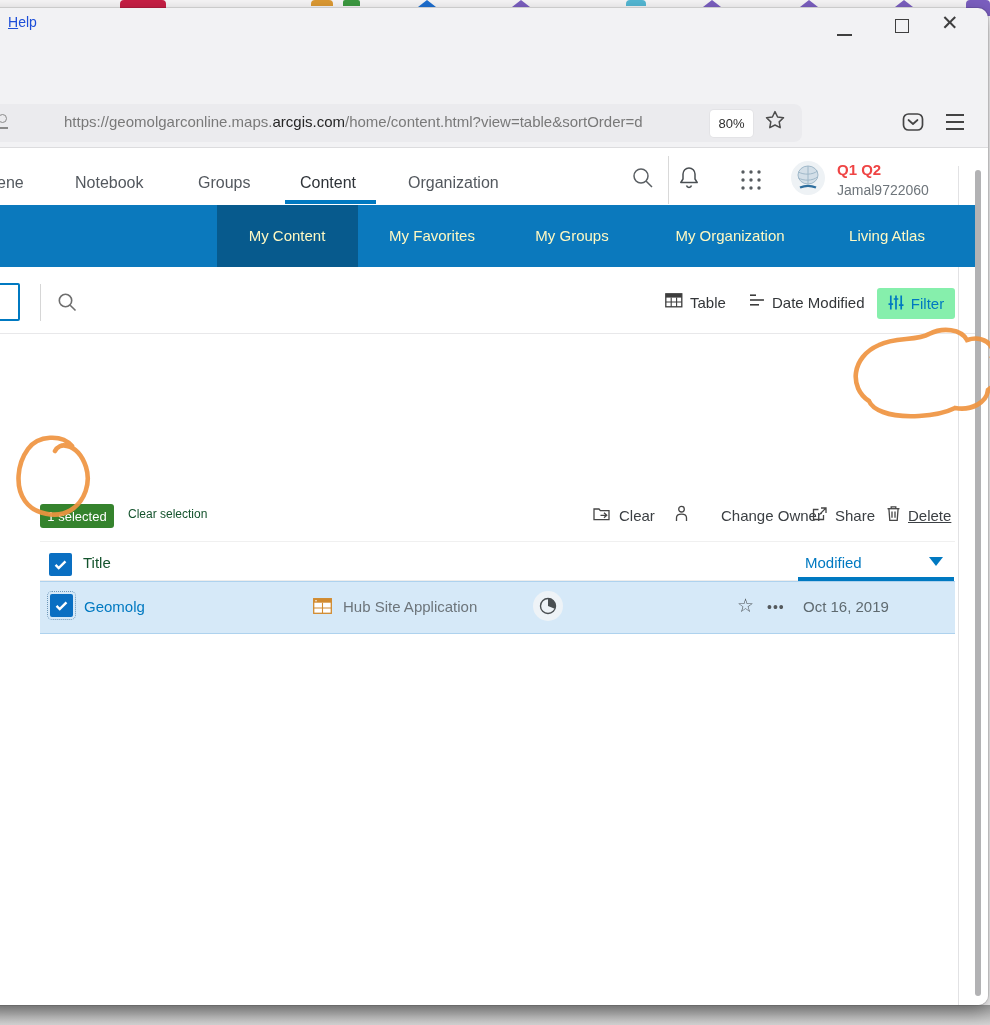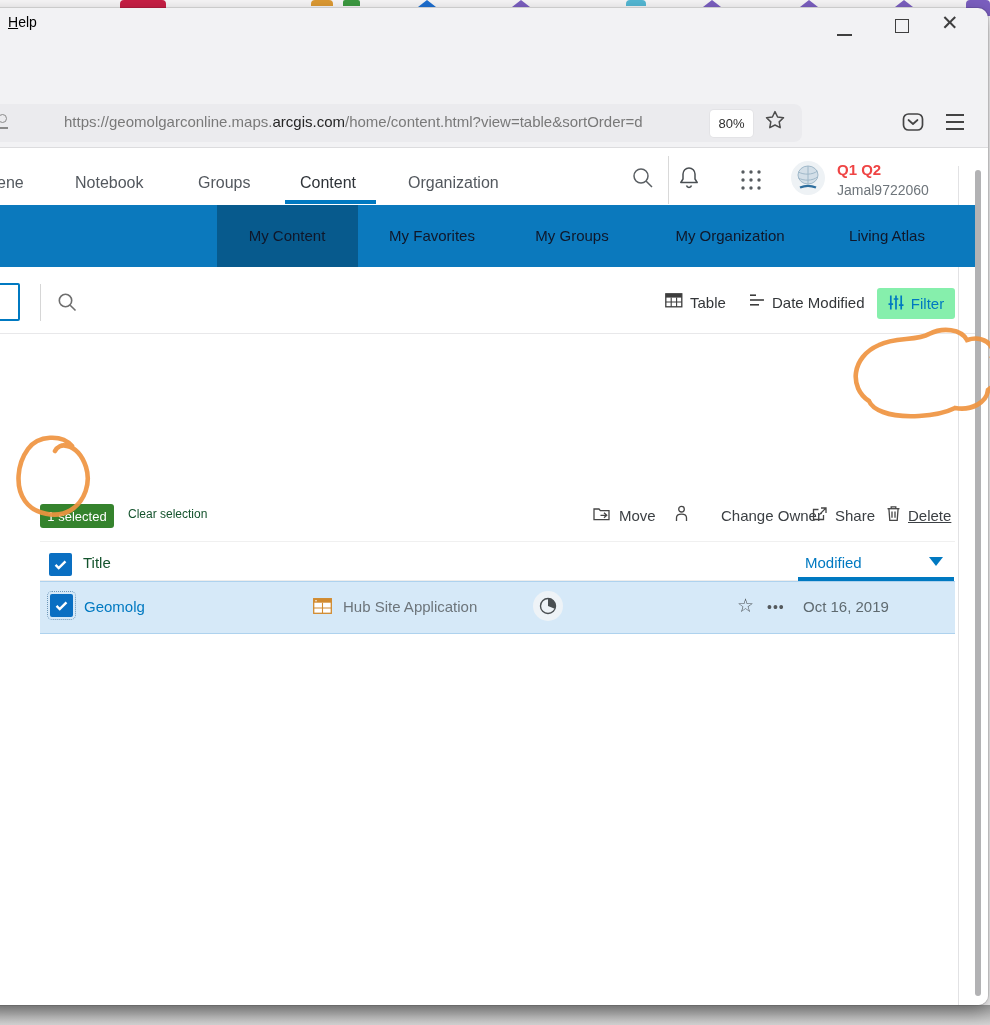--- a/index.html
+++ b/index.html
@@ -10,39 +10,39 @@
 
   
   .frag{position:absolute;top:0;}
   .tri{width:0;height:0;border-left:9px solid transparent;border-right:9px solid transparent;}
 
   
   #window{position:absolute;left:-20px;top:8px;width:1008px;height:997px;
     background:#f2f2f4;border-radius:10px;overflow:hidden;
     box-shadow:0 0 0 1px rgba(0,0,0,.10), 0 6px 18px rgba(0,0,0,.35);z-index:2;}
 
-  .menutext{font-size:14px;color:#000000;}
+  .menutext{font-size:14px;color:#1d4ed8;}
   .wbtn{color:#3f3f3f;}
 
   .urlfield{background:#ebebee;border-radius:8px;}
   .urltxt{font-size:15px;white-space:nowrap;color:#797979;}
   .urltxt .dom{color:#252525;}
   .zoombadge{background:#ffffff;border-radius:4px;font-size:13px;color:#2e2e2e;
     display:flex;align-items:center;justify-content:center;box-shadow:0 0 0 1px #e3e3e6;}
 
   
   #page{position:absolute;left:0;top:140px;width:1008px;height:857px;background:#ffffff;}
 
   .navitem{font-size:16px;color:#53585e;cursor:pointer;}
   .navitem.active{color:#2e3338;}
   .userline1{font-size:15px;font-weight:bold;color:#ef4444;}
   .userline2{font-size:14px;color:#6e757b;}
 
   .bluebar{background:#0b79bd;}
-  .subtab{font-size:15px;color:#0f172a;white-space:nowrap;}
+  .subtab{font-size:15px;color:#fef9c3;white-space:nowrap;}
   .subtab-active-bg{background:#075a8d;}
   .row-center{display:flex;align-items:center;gap:7px;}
   .tool-label{font-size:15px;color:#333639;white-space:nowrap;}
   .filterbtn{background:#86efac;border-radius:3px;display:flex;align-items:center;
     justify-content:center;gap:7px;color:#0079c1;font-size:15px;}
 
   .badge{background:#35832d;color:#fff;font-size:13px;border-radius:3px;
     display:flex;align-items:center;justify-content:center;}
   .linktext{font-size:12px;color:#14532d;}
   .action{display:flex;align-items:center;gap:7px;font-size:15px;color:#3c4044;cursor:pointer;}
@@ -234,21 +234,21 @@
       </div>
       <div class="abs linktext" style="left:148px;top:359px;">Clear selection</div>
 
       <div class="abs action" style="left:613px;top:358px;">
         <span>
           <svg width="19" height="15" viewBox="0 0 19 15">
               <path d="M1 3h5l1.4 1.7H16v9H1z" fill="none" stroke="#464646" stroke-width="1.3"></path>
               <path d="M7.5 9.3h6M11 6.8l2.7 2.5L11 11.8" fill="none" stroke="#464646" stroke-width="1.3"></path>
             </svg>
         </span>
-        <span>Move</span>
+        <span>Clear</span>
       </div>
       <div class="abs action" style="left:694px;top:357px;gap:32px;">
         <span>
           <svg width="15" height="17" viewBox="0 0 15 17">
               <circle cx="7.5" cy="4.2" r="2.8" fill="none" stroke="#464646" stroke-width="1.3"></circle>
               <path d="M2.5 16v-3.2c0-2.2 1.8-3.6 5-3.6s5 1.4 5 3.6V16" fill="none" stroke="#464646" stroke-width="1.3"></path>
             </svg>
         </span>
         <span>Change Owner</span>
       </div>

